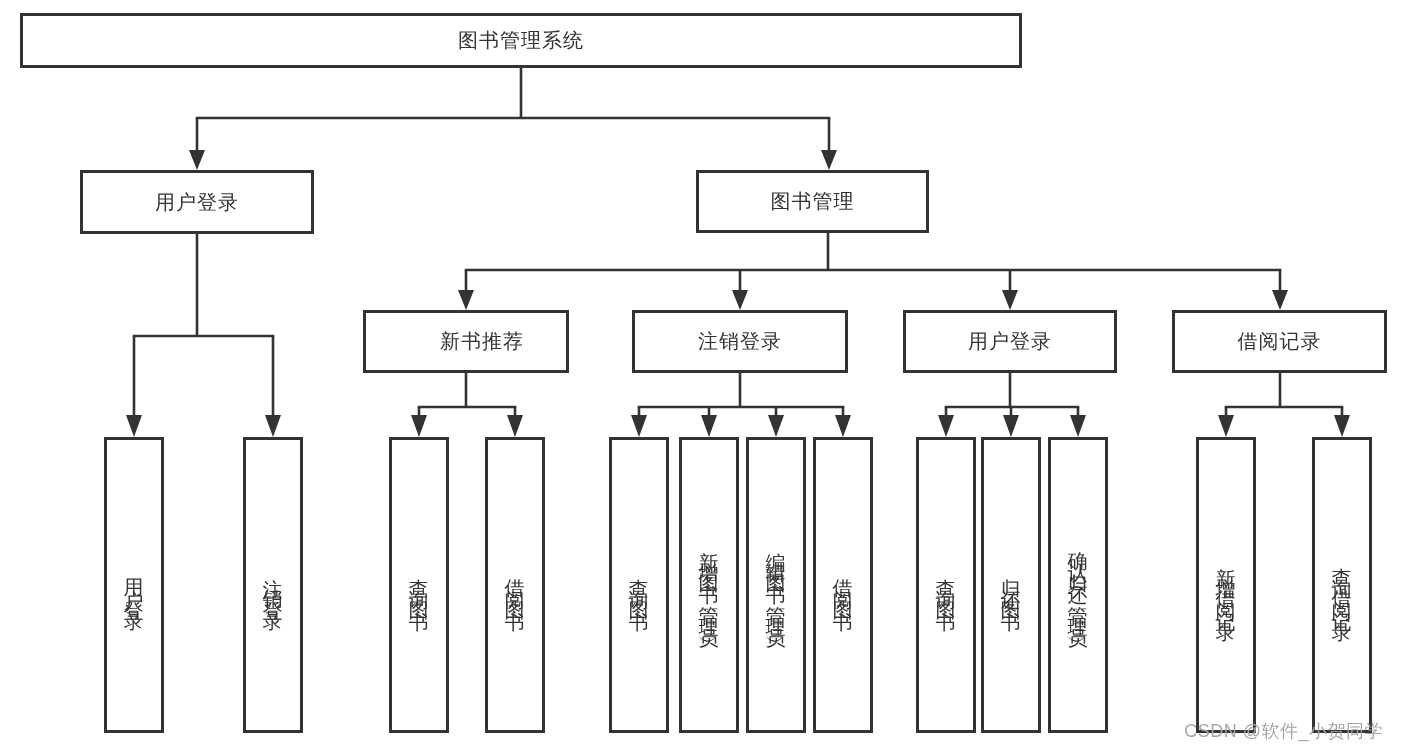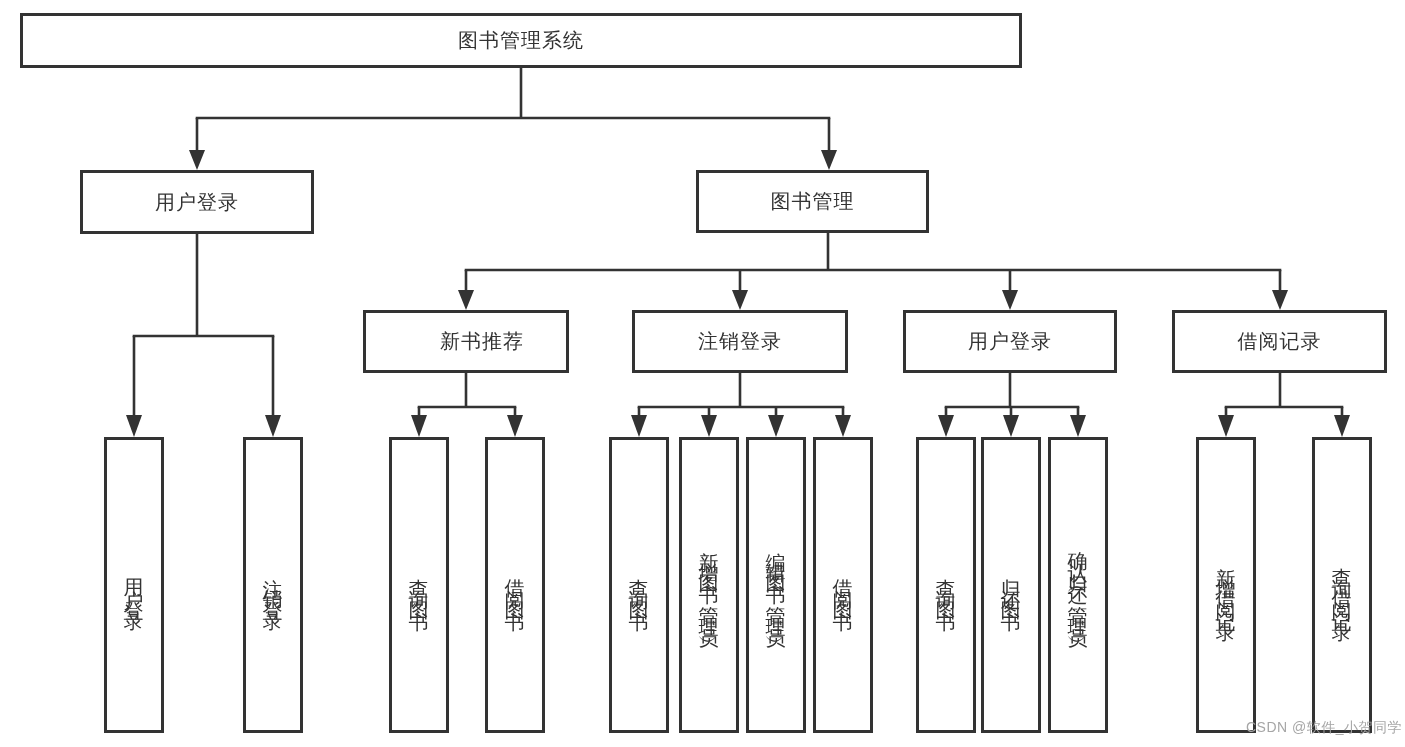--- a/index.html
+++ b/index.html
@@ -45,22 +45,22 @@
     writing-mode: vertical-rl;
     text-orientation: mixed;
     font-size: 20px;
     line-height: 1;
     letter-spacing: 11px;
     color: var(--text-color);
   }
   .watermark {
     position: absolute;
     top: 719px;
-    right: 3px;
-    font-size: 14px;
+    right: 22px;
+    font-size: 18px;
     color: var(--watermark-color);
     letter-spacing: 0.5px;
     z-index: 5;
     white-space: nowrap;
     margin-left: 28px;
   }
 </style>
 </head>
 <body>
 

